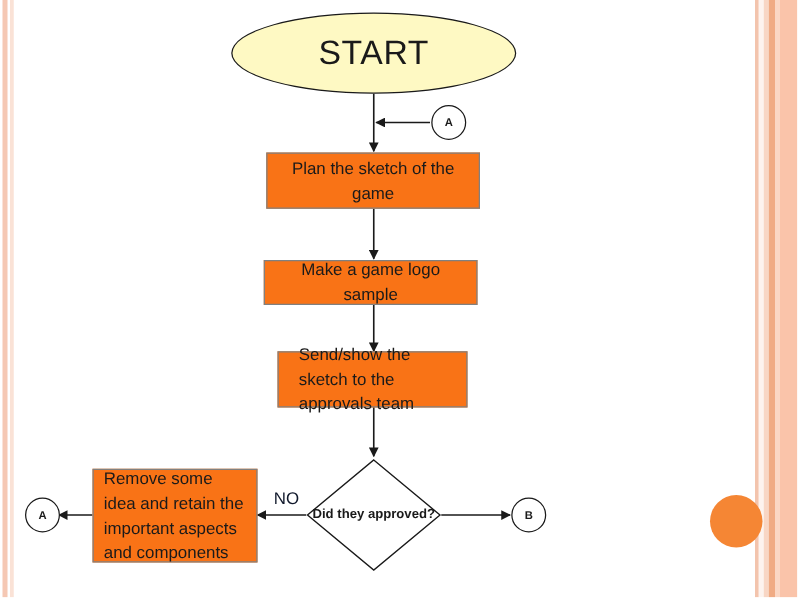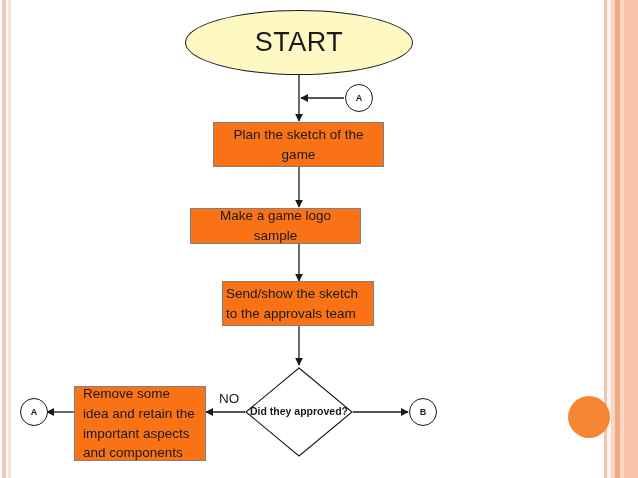--- a/index.html
+++ b/index.html
@@ -145,38 +145,38 @@
   </div>
 
   <div class="shape connector" style="left:345px; top:84px; width:28px; height:28px;">
     <span>A</span>
   </div>
 
   <div class="shape proc-box" style="left:213px; top:122px; width:171px; height:45px;">
     <span>Plan the sketch of the game</span>
   </div>
 
-  <div class="shape proc-box" style="left:190px; top:208px; width:171px; height:36px;">
+  <div class="shape proc-box" style="left:211px; top:208px; width:171px; height:36px;">
     <span>Make a game logo sample</span>
   </div>
 
-  <div class="shape proc-box" style="left:222px; top:281px; width:152px; height:45px; justify-content:center; text-align:left; padding-left:3px;">
+  <div class="shape proc-box" style="left:222px; top:281px; width:152px; height:45px; justify-content:center; text-align:left; padding-left:16px;">
     <span>Send/show the sketch to the approvals team</span>
   </div>
 
   <div class="decision-wrap" style="left:245px; top:367px; width:108px; height:90px;">
     <svg class="decision-svg" width="108" height="90">
       <polygon points="54,1 107,45 54,89 1,45" fill="#ffffff" stroke="#1a1a1a" stroke-width="1.1"></polygon>
     </svg>
     <div class="decision-label">Did they approved?</div>
   </div>
 
   <div class="edge-label" style="left:219px; top:391px;">NO</div>
 
-  <div class="shape proc-box" style="left:74px; top:386px; width:132px; height:75px; justify-content:center; text-align:left; padding-left:8px;">
+  <div class="shape proc-box" style="left:74px; top:375px; width:132px; height:75px; justify-content:center; text-align:left; padding-left:8px;">
     <span>Remove some idea and retain the important aspects and components</span>
   </div>
 
   <div class="shape connector" style="left:20px; top:398px; width:28px; height:28px;">
     <span>A</span>
   </div>
 
   <div class="shape connector" style="left:409px; top:398px; width:28px; height:28px;">
     <span>B</span>
   </div>

